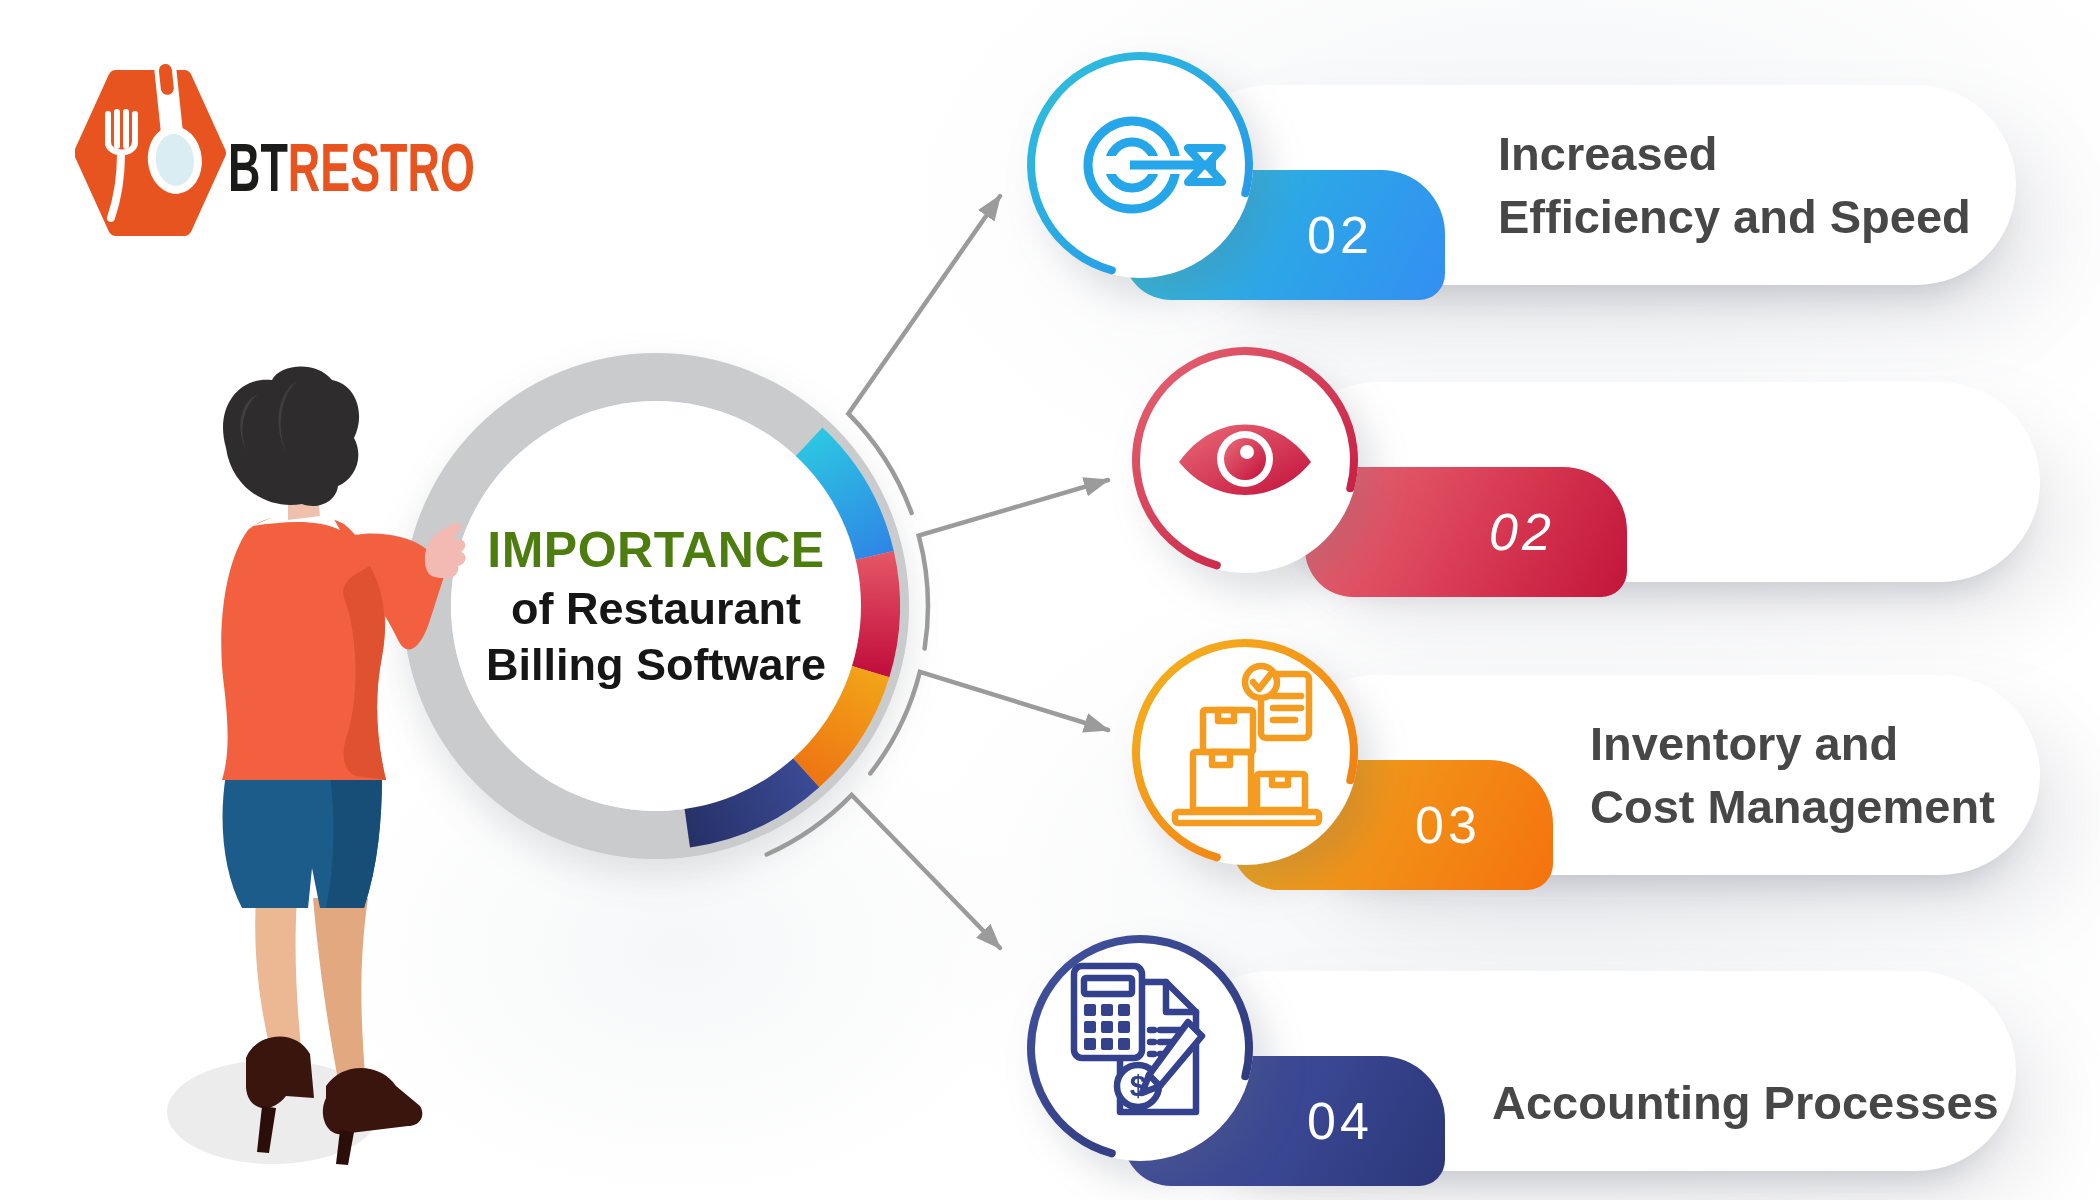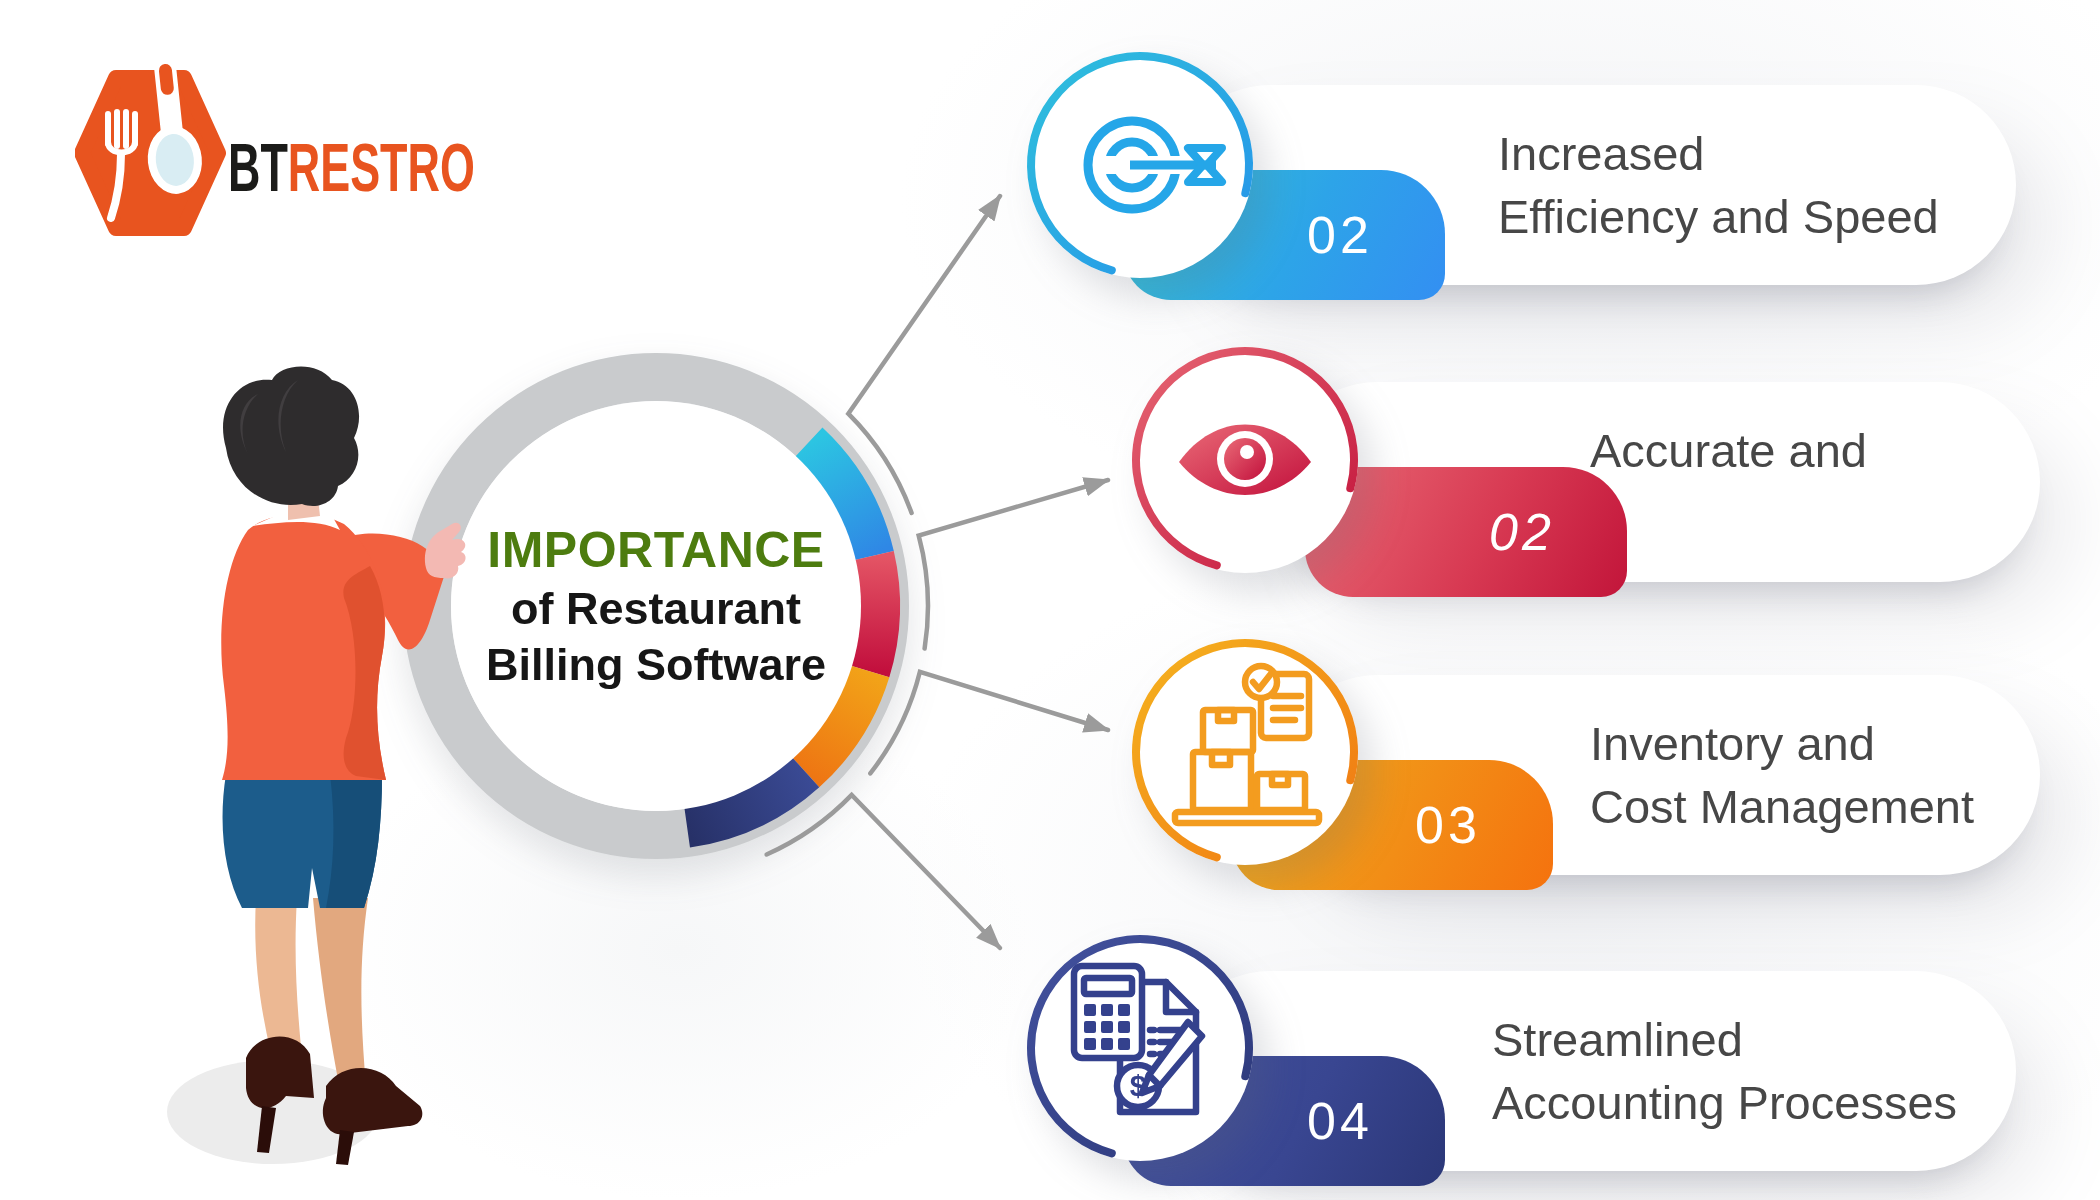--- a/index.html
+++ b/index.html
@@ -28,21 +28,21 @@
   
   .woman-svg{position:absolute;left:130px;top:268px;width:360px;height:920px;z-index:6;}
 
   
   .card{position:absolute;height:200px;background:#ffffff;border-radius:110px;
         box-shadow:0 28px 34px -20px rgba(90,95,110,.28), 34px 40px 70px rgba(125,130,145,.14);}
   .badge{position:absolute;width:322px;height:130px;border-radius:30px 64px 26px 48px;}
   .badge .num{position:absolute;right:45px;top:0;width:120px;height:130px;display:flex;align-items:center;justify-content:center;
               color:#ffffff;font-size:52px;font-weight:300;letter-spacing:4px;}
   .iconwrap{position:absolute;width:240px;height:240px;filter:drop-shadow(16px 20px 18px rgba(95,100,115,.20));}
-  .label{position:absolute;font-size:47px;line-height:63px;color:#474747;font-weight:400;white-space:nowrap;}
+  .label{position:absolute;font-size:47px;line-height:63px;color:#474747;font-weight:700;white-space:nowrap;}
 
   .r1 .card{left:1170px;top:85px;width:846px;}
   .r2 .card{left:1277px;top:382px;width:763px;}
   .r3 .card{left:1277px;top:675px;width:763px;}
   .r4 .card{left:1170px;top:971px;width:846px;}
 
   .r1 .badge{left:1123px;top:170px;background:linear-gradient(118deg,#35c4d4 0%,#2da4e8 55%,#338ff2 100%);}
   .r2 .badge{left:1305px;top:467px;background:linear-gradient(118deg,#e96a75 0%,#d83a53 55%,#c2153a 100%);font-style:italic;}
   .r3 .badge{left:1231px;top:760px;background:linear-gradient(118deg,#efae1e 0%,#f28d16 55%,#f5720e 100%);}
   .r4 .badge{left:1123px;top:1056px;background:linear-gradient(118deg,#42519e 0%,#394691 55%,#2b3778 100%);}
@@ -214,21 +214,21 @@
       <circle cx="120" cy="120" r="113" fill="#ffffff"></circle>
       <path d="M 91.8 225.3 A 109 109 0 1 1 225.3 148.2" fill="none" stroke="url(#ring2)" stroke-width="8" stroke-linecap="round"></path>
       <g transform="translate(120,120)">
         <path d="M -66,2 C -30,-48 30,-48 66,2 C 30,46 -30,46 -66,2 Z" fill="url(#eyeFill)"></path>
         <circle cx="0" cy="-1" r="28" fill="#ffffff"></circle>
         <circle cx="0" cy="-1" r="21" fill="url(#eyeFill)"></circle>
         <circle cx="2" cy="-8" r="7" fill="#ffffff"></circle>
       </g>
     </svg>
     <div class="label">
-      <span>Accurate and</span><br>
+      <br>
     </div>
   </div>
 
   <div class="row r3">
     <div class="card"></div>
     <div class="badge">
       <div class="num">03</div>
     </div>
     <svg class="iconwrap" viewBox="0 0 240 240">
       <defs>
@@ -290,17 +290,17 @@
             <rect x="-20" y="-8" width="12" height="12" rx="2"></rect>
         </g>
         <path d="M 12,-16 H 16 M 22,-16 H 48 M 12,-4 H 16 M 22,-4 H 48 M 12,8 H 16 M 22,8 H 48"></path>
         <circle cx="0" cy="40" r="21" fill="#ffffff"></circle>
         <text x="0" y="50" text-anchor="middle" stroke="none" fill="#34418d" font-family="Liberation Sans, sans-serif" font-size="30" font-weight="700">$</text>
         <path d="M 50,-24 L 64,-10 L 22,40 L 4,47 L 11,29 Z" fill="#ffffff"></path>
         <path d="M 11,29 L 22,40"></path>
       </g>
     </svg>
     <div class="label">
-      <span>Streamlined</span><br>
+      <br>
       <span>Accounting Processes</span>
     </div>
   </div>
 </div>
 
 </body></html>

